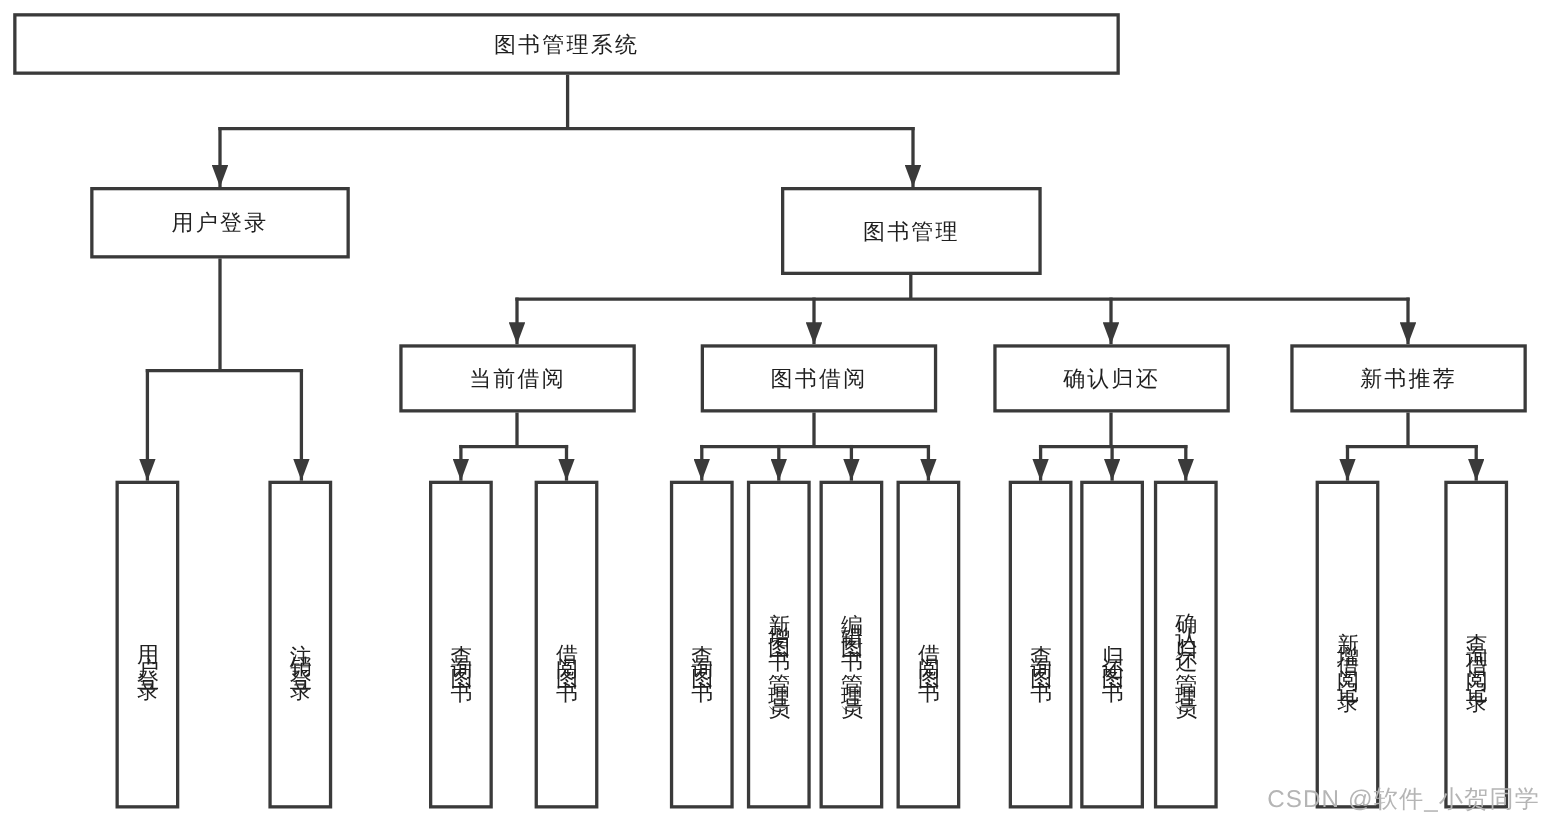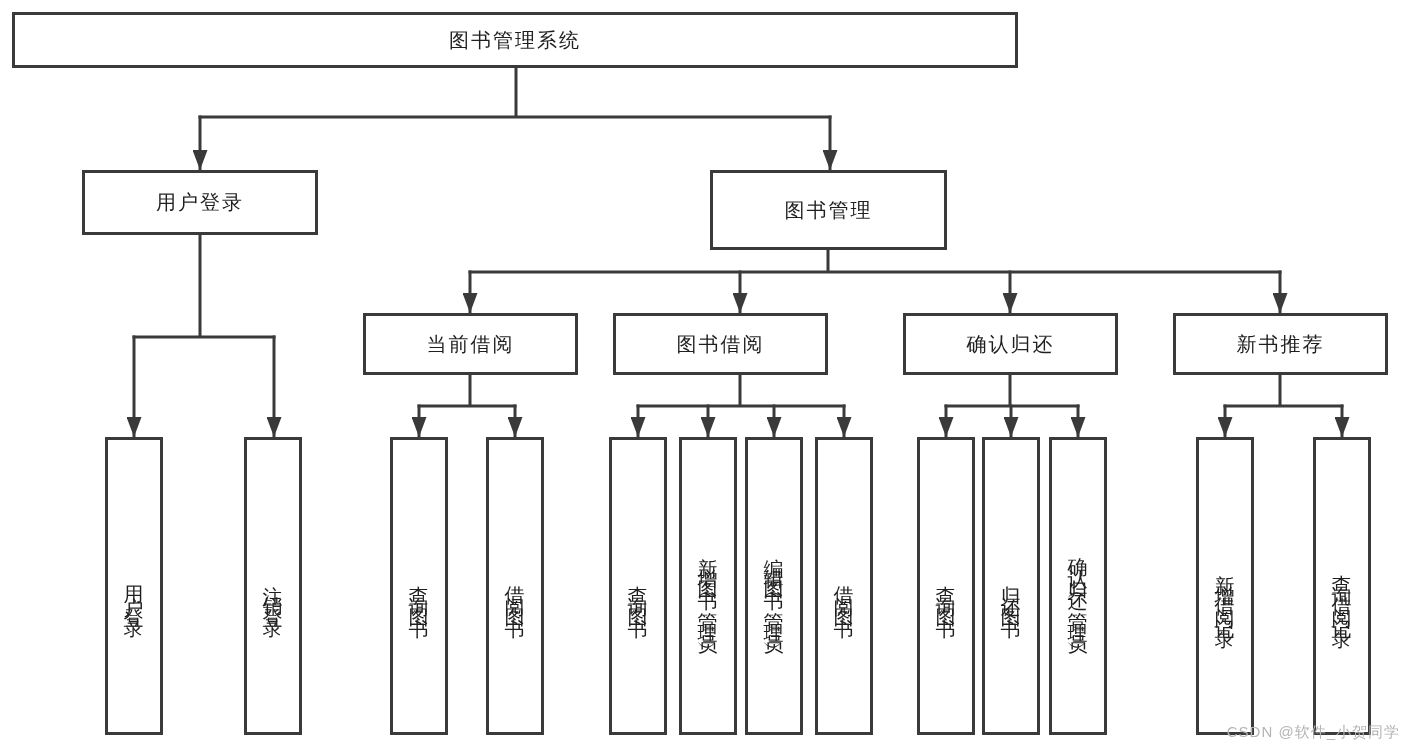--- a/index.html
+++ b/index.html
@@ -23,21 +23,21 @@
   }
   .h-node{font-size:20px;letter-spacing:2px;white-space:nowrap;}
   .root-node{left:12px;top:12px;width:1006px;height:56px;}
   .leaf{top:437px;width:58px;height:298px;}
   .vlabel{
     writing-mode:vertical-rl;text-orientation:mixed;
     font-size:20px;line-height:1;letter-spacing:11px;margin-bottom:-11px;
     white-space:nowrap;
   }
   .watermark{
-    position:absolute;right:5px;bottom:5px;font-size:15px;letter-spacing:1px;
+    position:absolute;right:5px;bottom:5px;font-size:22px;letter-spacing:1px;
     color:var(--watermark);white-space:nowrap;
   }
 </style>
 </head>
 <body>
 
 <div class="stage">
 
   <svg class="connectors" width="1405" height="747" viewBox="0 0 1405 747">
     <defs>
@@ -84,21 +84,21 @@
   <div class="node h-node" style="left:82px;top:170px;width:236px;height:65px;">
     <span>用户登录</span>
   </div>
   <div class="node h-node" style="left:710px;top:170px;width:237px;height:80px;">
     <span>图书管理</span>
   </div>
 
   <div class="node h-node" style="left:363px;top:313px;width:215px;height:62px;">
     <span>当前借阅</span>
   </div>
-  <div class="node h-node" style="left:613px;top:313px;width:215px;height:62px;">
+  <div class="node h-node" style="left:637px;top:313px;width:215px;height:62px;">
     <span>图书借阅</span>
   </div>
   <div class="node h-node" style="left:903px;top:313px;width:215px;height:62px;">
     <span>确认归还</span>
   </div>
   <div class="node h-node" style="left:1173px;top:313px;width:215px;height:62px;">
     <span>新书推荐</span>
   </div>
 
   <div class="node leaf" style="left:105px;">

